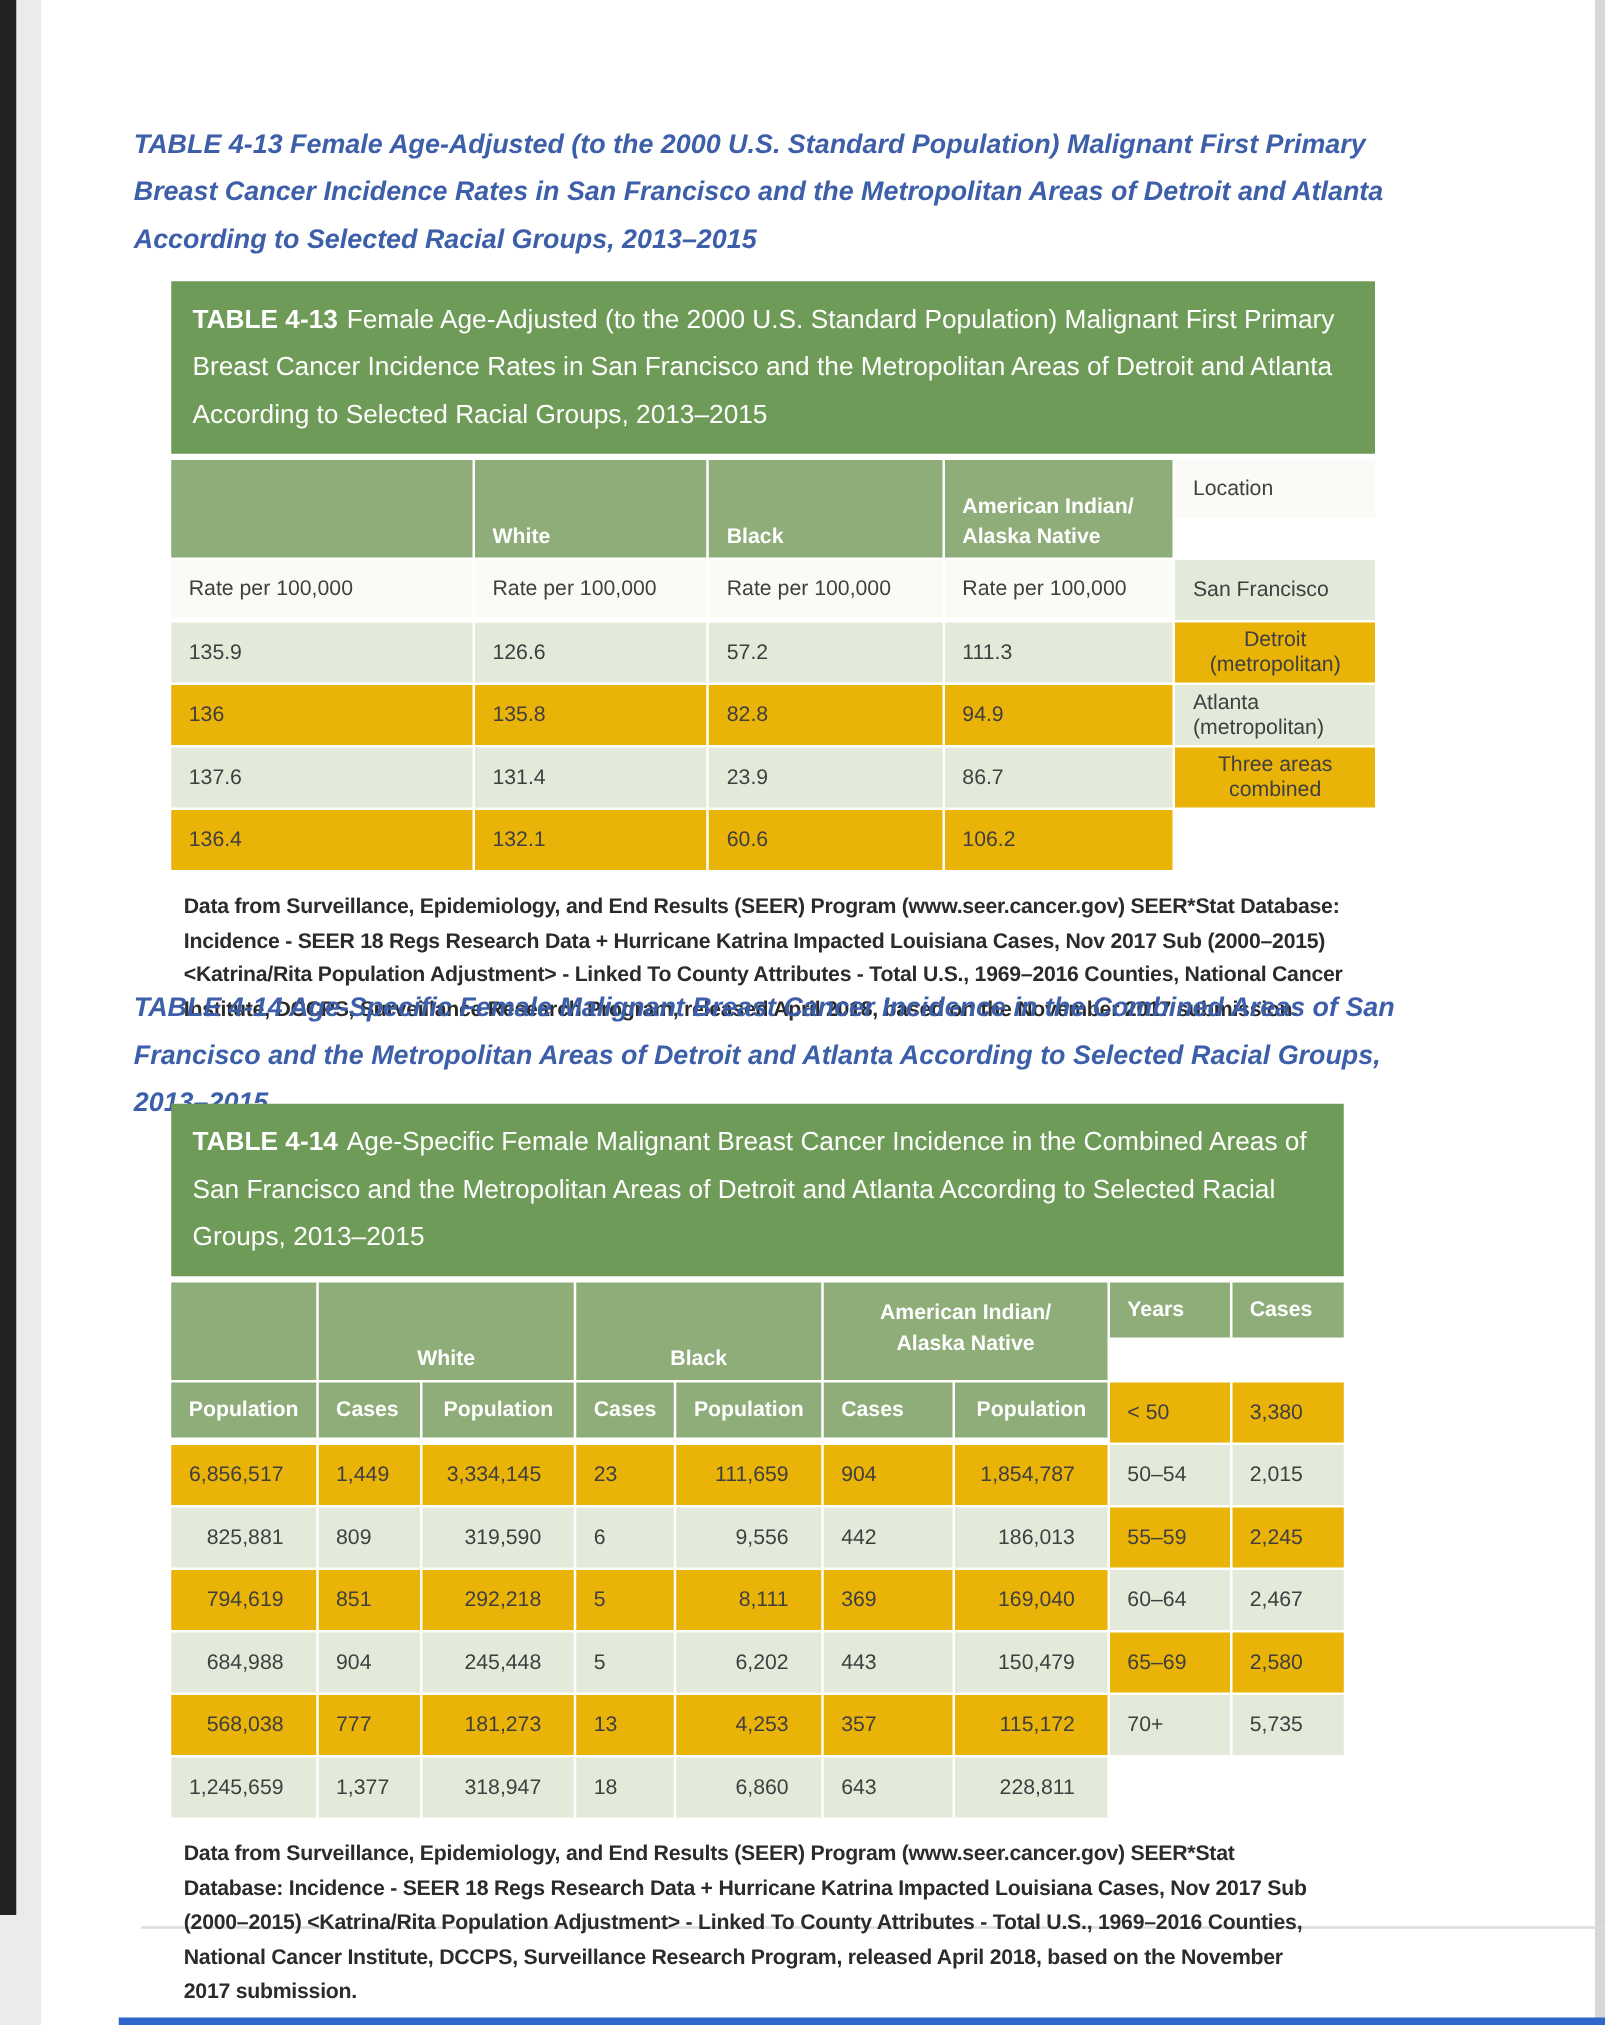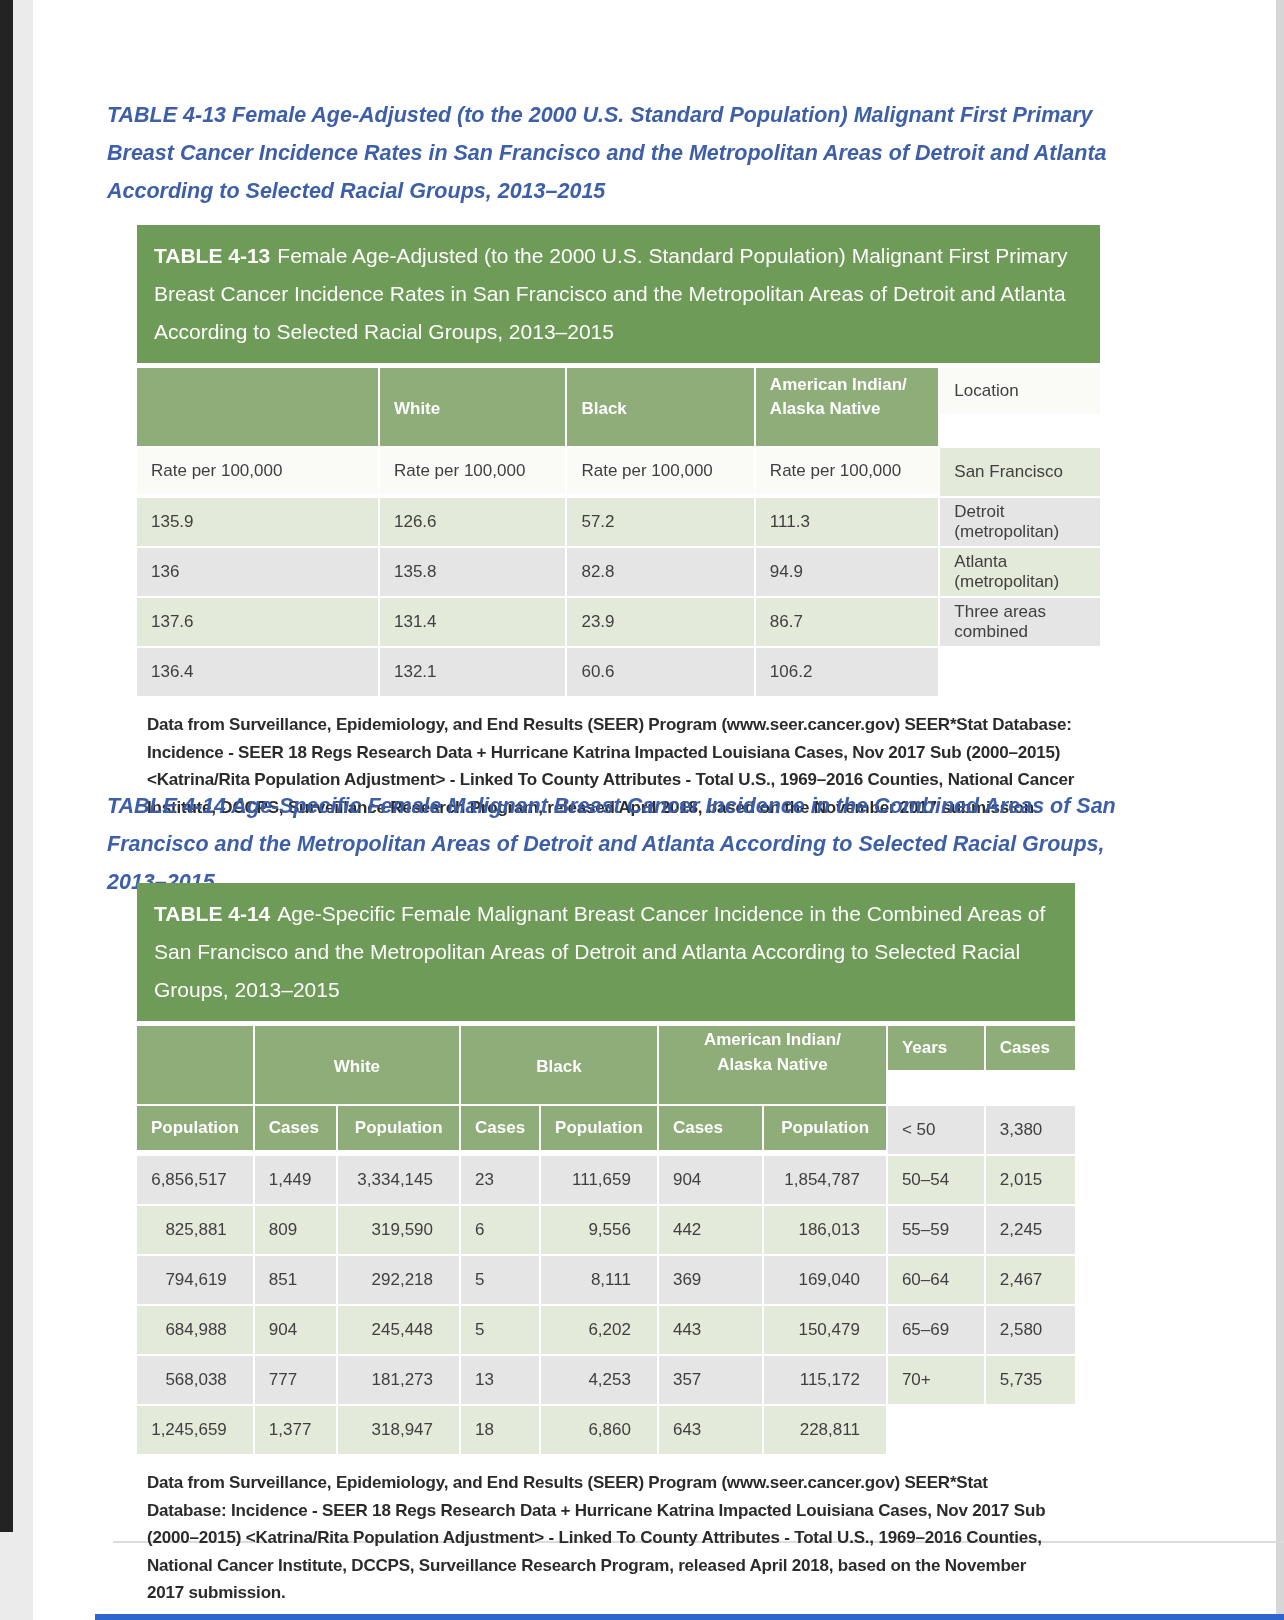--- a/index.html
+++ b/index.html
@@ -29,31 +29,31 @@
     padding:12px 17px;margin-bottom:5px;}
   .titleband .tl{font-weight:bold;margin-right:7px;}
 
   .grid{display:grid;gap:2px;}
   .g413{grid-template-columns:243fr 187fr 188fr 184fr 161fr;}
   .g414{grid-template-columns:91fr 86fr 127fr 80fr 122fr 109fr 128fr 101fr 94fr;}
 
   .c{box-sizing:border-box;padding:0 14px;display:flex;align-items:center;
     font-size:17px;color:#3f3f3f;background:#f6f7f2;}
   .hc{background:#8ead79;color:#ffffff;font-weight:bold;height:78px;
-    align-items:flex-end;padding-bottom:24px;line-height:1.45;}
+    align-items:flex-end;padding-bottom:4px;line-height:1.45;}
   .two{flex-direction:column;align-items:flex-start;justify-content:flex-end;}
   .grp{justify-content:center;text-align:center;}
   .grp.two{align-items:center;}
   .s2{grid-column:span 2;}
   .shc{background:#8ead79;color:#ffffff;font-weight:bold;height:44px;align-items:center;}
   .pophdr{justify-content:center;}
   .uc{height:46px;background:#fafbf7;}
   .dc{height:48px;}
   .g{background:#e3ead9;}
-  .w{background:#e5e5e5;}
+  .w{background:#eab308;text-align:center;}
   .num{justify-content:flex-end;padding-right:26px;}
 
   .source{margin:15px 0 0 10px;font-size:17px;font-weight:bold;color:#2b2b2b;
     line-height:1.62;letter-spacing:-0.2px;}
   #t413 .source{width:945px;}
   #t414 .source{width:918px;}
 </style>
 </head>
 <body>
 

